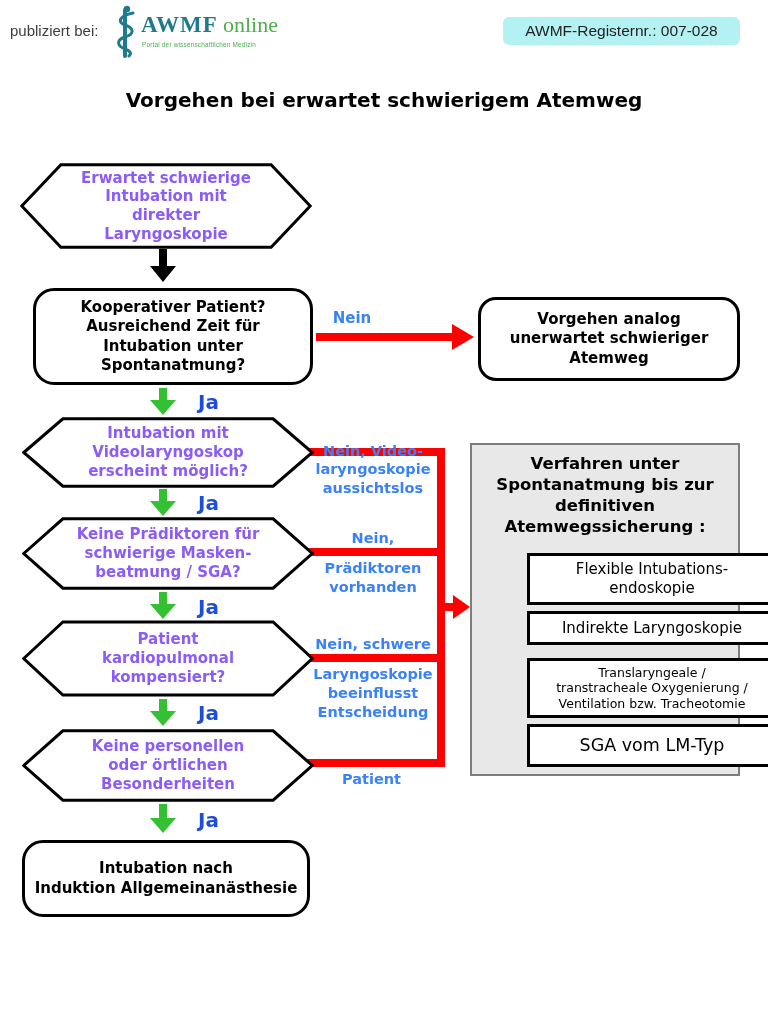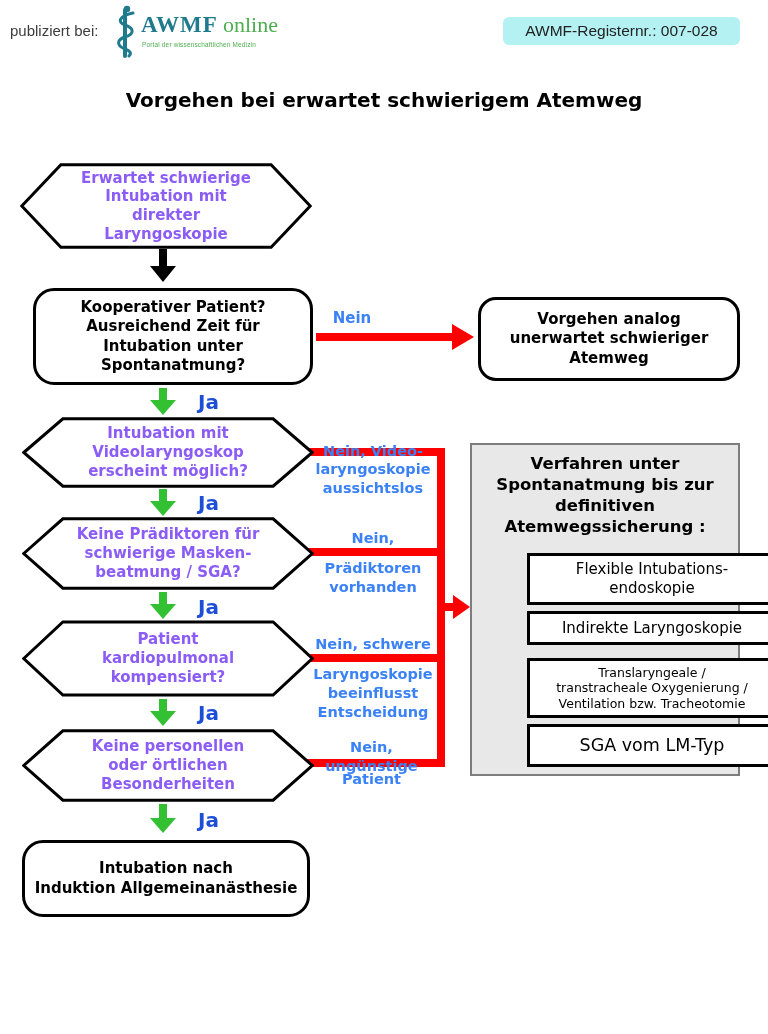--- a/index.html
+++ b/index.html
@@ -152,21 +152,20 @@
   <div class="abs ja" style="left:198px;top:701px;">Ja</div>
 
   <div class="abs hex" style="left:22px;top:729px;width:292px;height:73px;">
     <svg viewBox="0 0 100 100" preserveAspectRatio="none">
       <polygon points="0.6,50 14,2.5 86,2.5 99.4,50 86,97.5 14,97.5" style="fill:#fff;stroke:#000;stroke-width:3;vector-effect:non-scaling-stroke"></polygon>
     </svg>
     <div class="txt">Keine personellen
 oder örtlichen
 Besonderheiten</div>
   </div>
-  <div class="abs redlabel" style="left:305px;top:738px;width:133px;">Nein, ungünstige</div>
   <div class="abs redlabel" style="left:305px;top:770px;width:133px;">Patient</div>
 
   <div class="abs shaft-v green" style="left:159px;top:804px;height:16px;"></div>
   <div class="abs head-down-green" style="left:150px;top:818px;"></div>
   <div class="abs ja" style="left:198px;top:808px;">Ja</div>
 
   <div class="abs rbox" style="left:22px;top:840px;width:288px;height:77px;">Intubation nach
 Induktion Allgemeinanästhesie</div>
 
   <div class="abs panel" style="left:470px;top:443px;width:270px;height:333px;">

